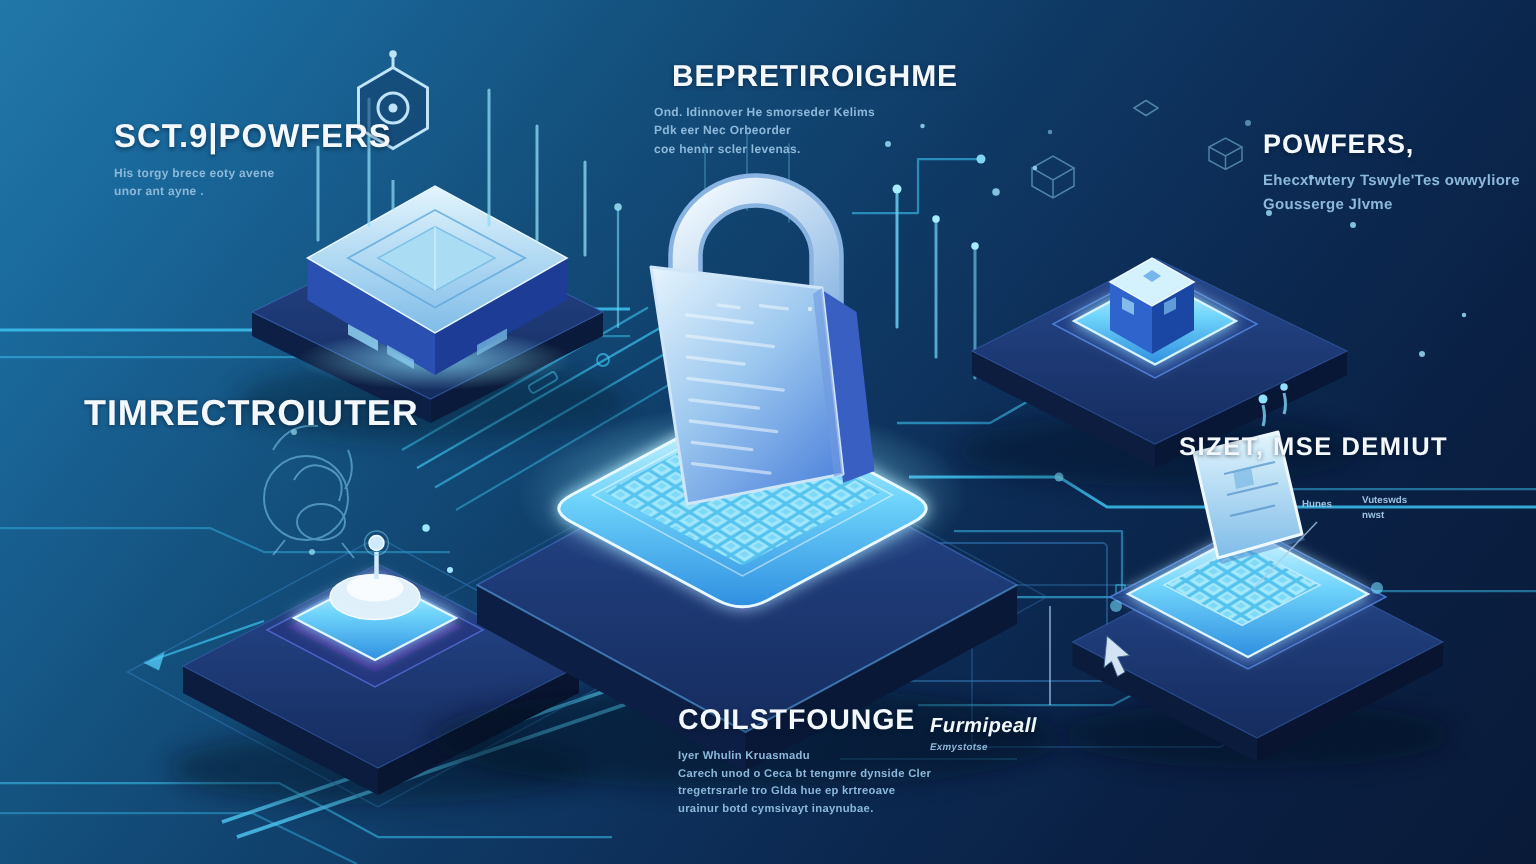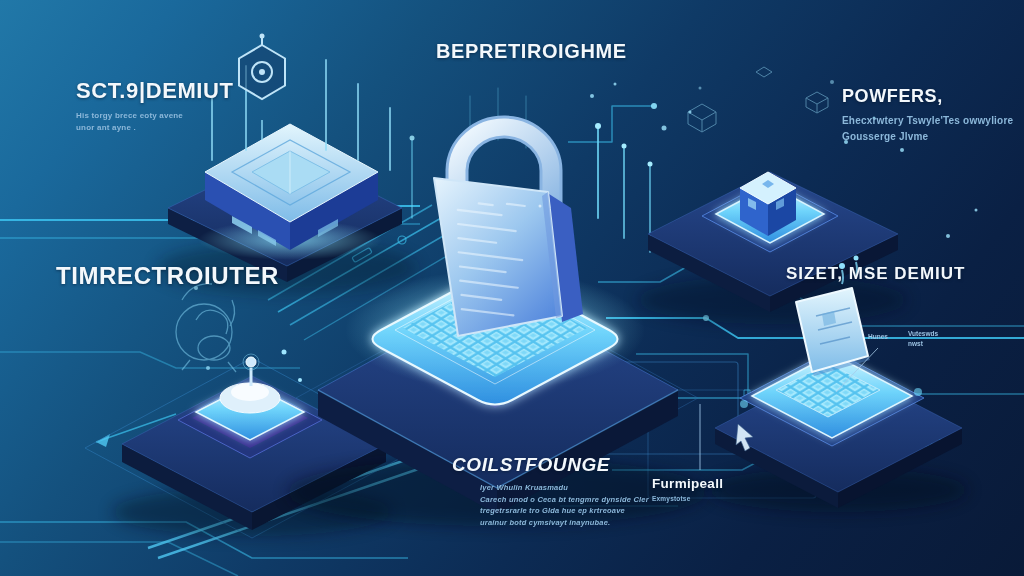--- a/index.html
+++ b/index.html
@@ -6,26 +6,26 @@
   .stage{position:relative;width:1024px;height:576px;overflow:hidden;
     font-family:"Liberation Sans",sans-serif;
     background:linear-gradient(128deg,#2178a8 0%,#1a699c 12%,#14517e 30%,#0f3a66 48%,#0c2b54 64%,#0a2044 80%,#091a38 100%);}
   .art{position:absolute;left:0;top:0;width:1024px;height:576px;}
   .txt{position:absolute;z-index:5;}
   .txt h2{margin:0;color:#f3f8fc;font-weight:700;letter-spacing:.6px;
     text-shadow:0 1px 3px rgba(4,20,40,.55);}
   .body{font-size:8px;line-height:1.55;color:#8cb8da;white-space:pre-line;
     margin:6px 0 0;font-weight:700;letter-spacing:.2px;}
   .tl{left:76px;top:78px;width:200px;} .tl h2{font-size:22px;}
-  .tc{left:436px;top:40px;width:230px;} .tc h2{font-size:20px;}
+  .tc{left:436px;top:40px;width:230px;} .tc h2{font-size:20px;margin-left:12px;}
   .tr{left:842px;top:86px;width:205px;} .tr h2{font-size:18px;} .tr .body{font-size:10px;}
   .ml{left:56px;top:262px;width:230px;} .ml h2{font-size:24px;}
-  .mr{left:786px;top:264px;width:235px;} .mr h2{font-size:17px;letter-spacing:1px;}
-  .bc{left:452px;top:454px;width:270px;font-style:italic;} .bc h2{font-size:19px;} .bc .body{font-size:7.5px;margin-left:28px;}
-  .fw{left:652px;top:476px;width:130px;} .fw h2{font-size:13.5px;font-weight:600;letter-spacing:.3px;}
+  .mr{left:786px;top:288px;width:235px;} .mr h2{font-size:17px;letter-spacing:1px;}
+  .bc{left:452px;top:470px;width:270px;} .bc h2{font-size:19px;} .bc .body{font-size:7.5px;}
+  .fw{left:620px;top:476px;width:130px;font-style:italic;} .fw h2{font-size:13.5px;font-weight:600;letter-spacing:.3px;}
   .fw .body{font-size:6.5px;margin-top:3px;}
   .callout{position:absolute;z-index:5;font-size:6.5px;font-weight:700;color:#9cc2e2;white-space:pre-line;line-height:1.5;}
   .co-a{left:868px;top:332px;} .co-b{left:908px;top:329px;}
 </style>
 </head>
 <body>
 
 <div class="stage">
 
 <svg class="art" viewBox="0 0 1024 576">
@@ -268,27 +268,30 @@
     </g>
     <circle cx="540" cy="206" r="1.5" fill="#ffffff" opacity=".6"></circle>
   </g>
 </g>
 
 <line x1="700" y1="404" x2="700" y2="470" stroke="#9fc6e8" stroke-width="1" opacity=".85"></line>
 <polygon points="738,424 753,437 745,438 750,448 745,451 741,441 736,445" fill="#dceefb" stroke="#41658f" stroke-width=".6" opacity=".95"></polygon>
 </svg>
 
 <div class="txt tl">
-  <h2>SCT.9|DEMIUT</h2>
+  <h2>SCT.9|POWFERS</h2>
   <p class="body">His torgy brece eoty avene
 unor ant ayne .</p>
 </div>
 
 <div class="txt tc">
   <h2>BEPRETIROIGHME</h2>
+  <p class="body">Ond. Idinnover He smorseder Kelims
+Pdk eer Nec Orbeorder
+coe hennr scler levenas.</p>
 </div>
 
 <div class="txt tr">
   <h2>POWFERS,</h2>
   <p class="body">Ehecxrwtery Tswyle'Tes owwyliore
 Gousserge Jlvme</p>
 </div>
 
 <div class="txt ml">
   <h2>TIMRECTROIUTER</h2>

